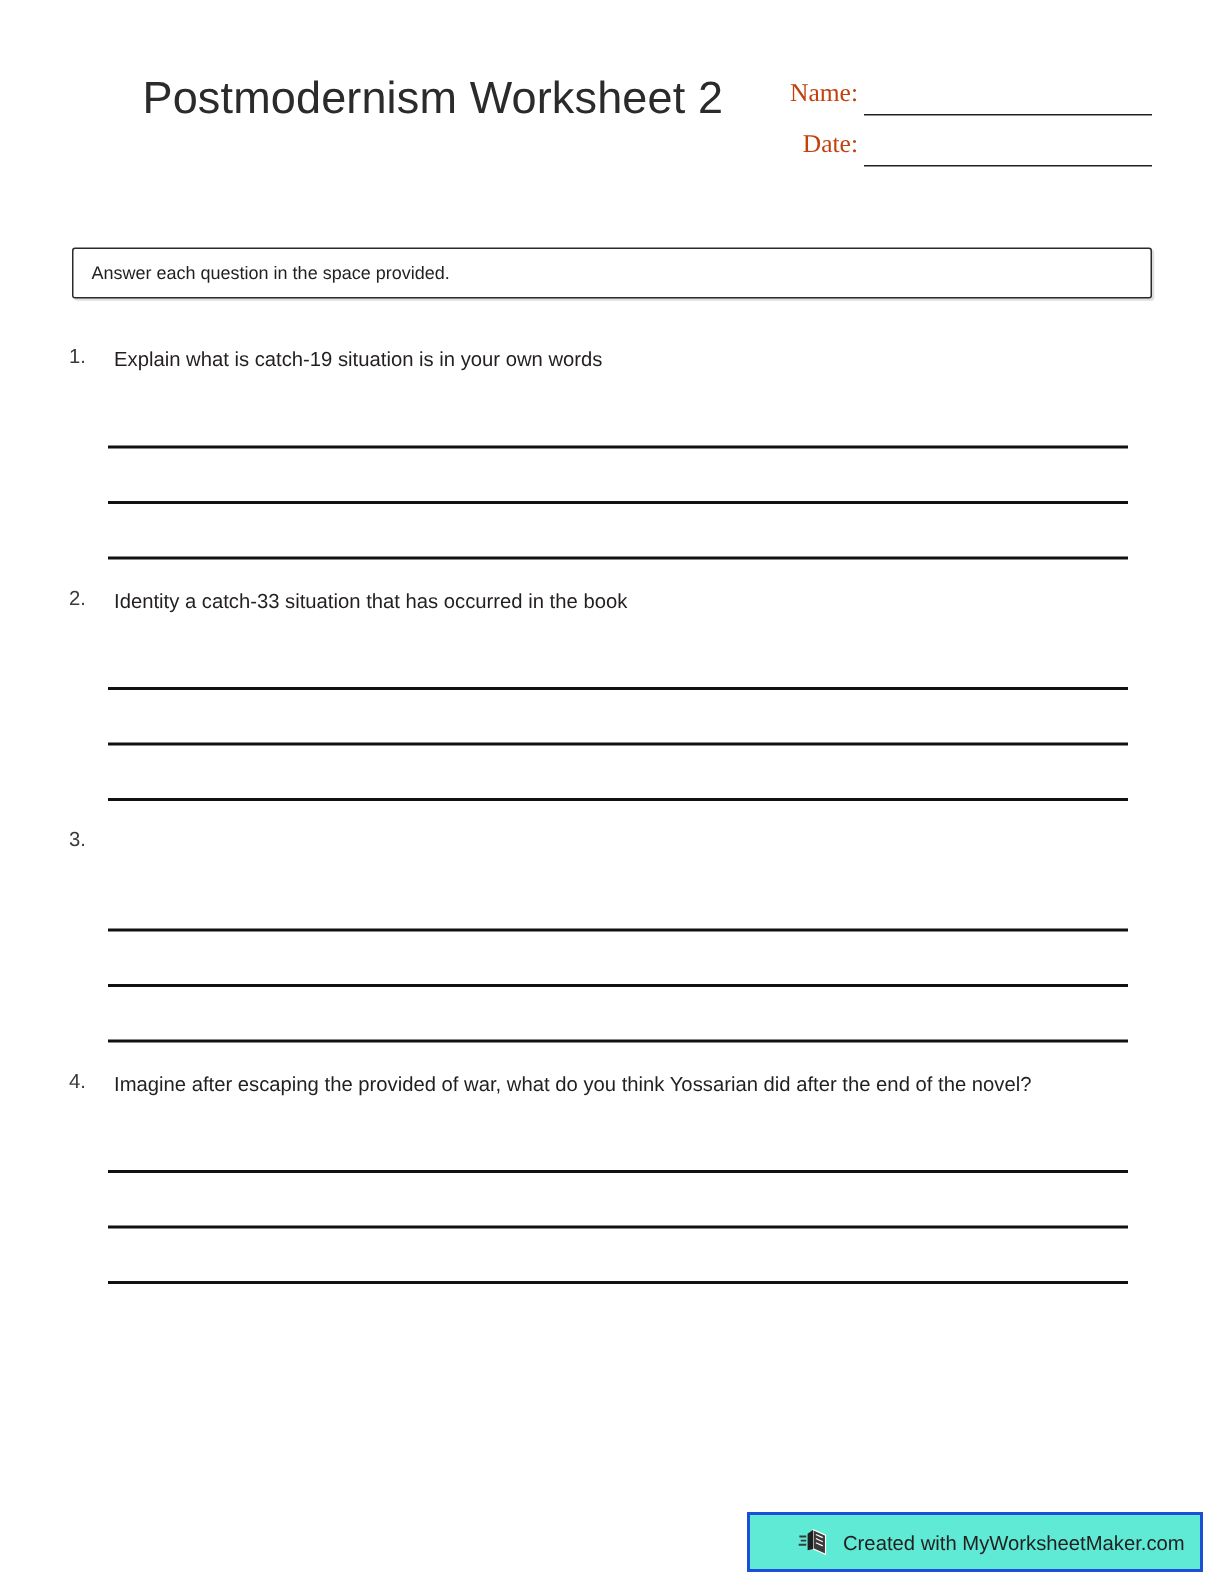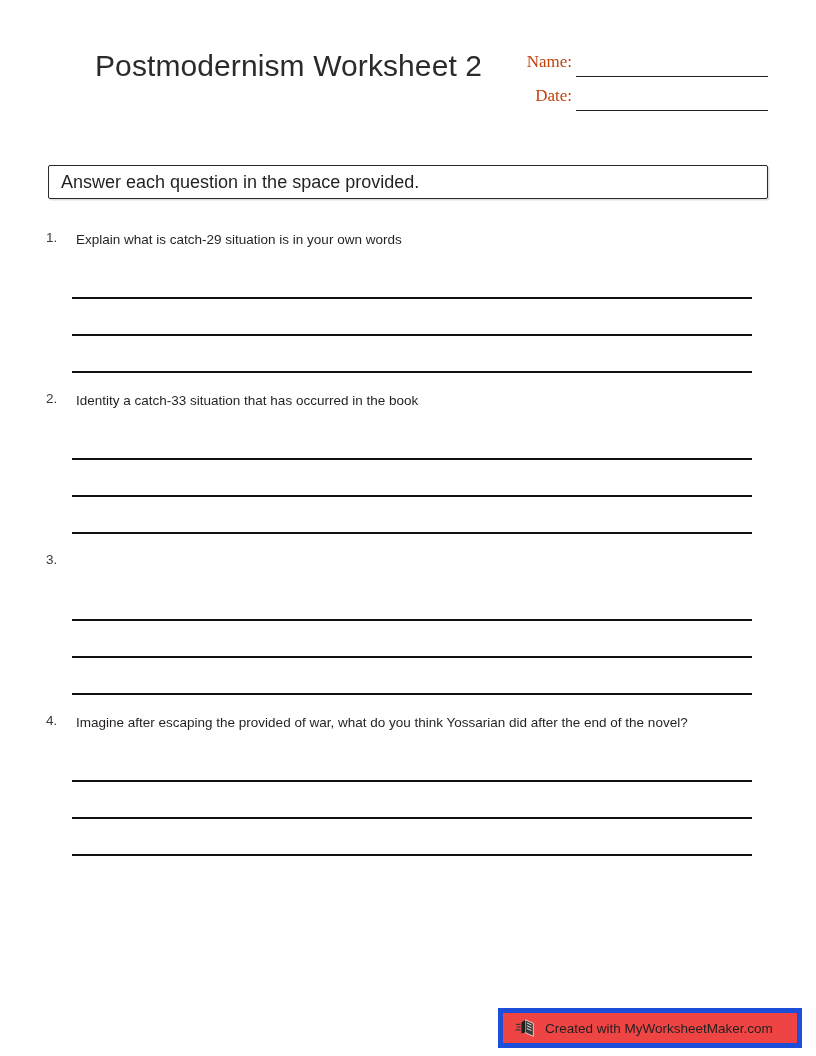--- a/index.html
+++ b/index.html
@@ -81,21 +81,21 @@
     box-shadow: 1.5px 1.5px 0 rgba(0,0,0,0.13);
     background: #ffffff;
     box-sizing: border-box;
   }
   .instruction-text {
     position: absolute;
     left: 12px;
     top: 0;
     height: 32px;
     line-height: 32px;
-    font-size: 18px;
+    font-size: 12px;
     color: #231f20;
     white-space: nowrap;
   }
 
   
   .questions {
     position: absolute;
     left: 46px;
     top: 230px;
     width: 724px;
@@ -138,26 +138,26 @@
     border-bottom-width: 2.6px;
   }
 
   
   .footer-badge {
     position: absolute;
     left: 498px;
     top: 1008px;
     width: 304px;
     height: 40px;
-    border: 5px solid #1d4ed8;
-    background: #ef4444;
+    border: 2px solid #1d4ed8;
+    background: #5eead4;
     box-sizing: border-box;
     display: flex;
     align-items: center;
-    padding-left: 12px;
+    padding-left: 32px;
   }
   .footer-logo {
     width: 22px;
     height: 22px;
     flex: 0 0 22px;
     margin-right: 8px;
     display: block;
   }
   .footer-text {
     font-size: 13.5px;
@@ -187,21 +187,21 @@
 
   <div class="instruction-box">
     <div class="instruction-text">Answer each question in the space provided.</div>
   </div>
 
   <div class="questions">
 
     <div class="question-block">
       <div class="q-head">
         <span class="q-num">1.</span>
-        <span class="q-text">Explain what is catch-29 situation is in your own words</span>
+        <span class="q-text">Explain what is catch-19 situation is in your own words</span>
       </div>
       <div class="answer-lines">
         <div class="answer-line"></div>
         <div class="answer-line"></div>
         <div class="answer-line last"></div>
       </div>
     </div>
 
     <div class="question-block">
       <div class="q-head">

